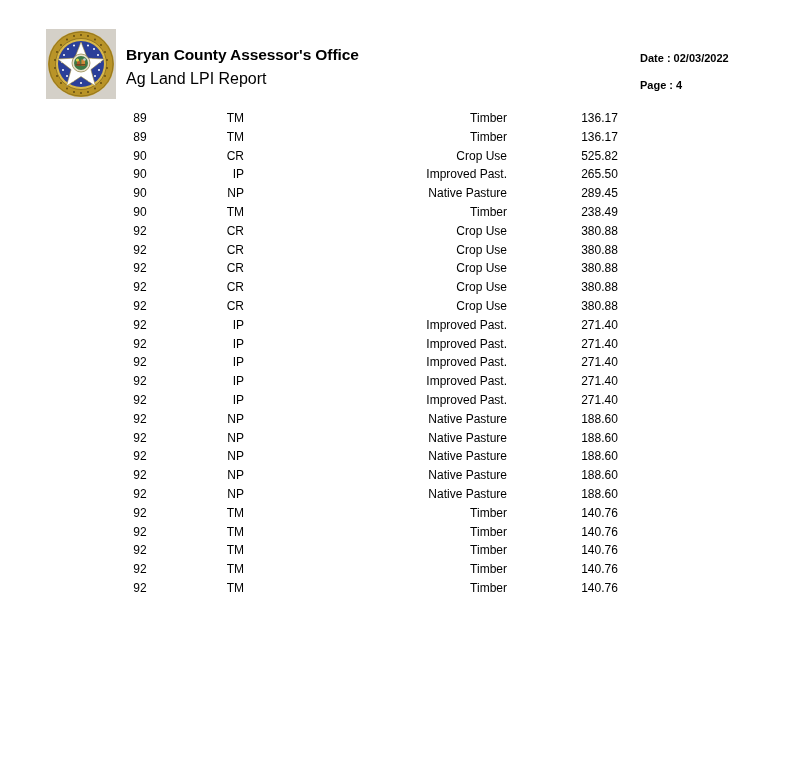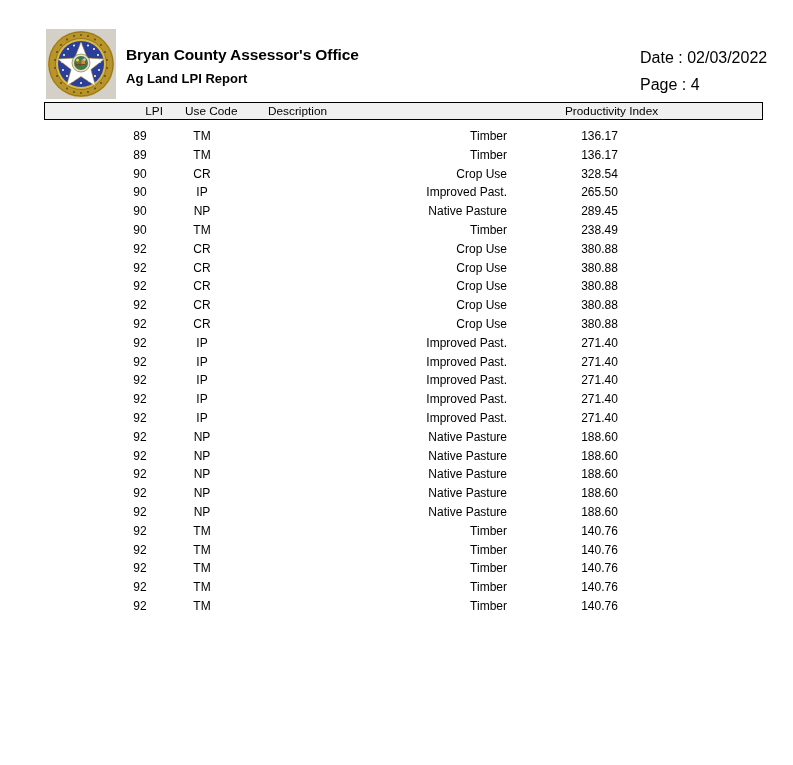--- a/index.html
+++ b/index.html
@@ -47,36 +47,36 @@
     width: 420px;
   }
   .office-title {
     font-size: 15.5px;
     font-weight: bold;
     line-height: 19px;
     letter-spacing: -0.1px;
     white-space: nowrap;
   }
   .report-subtitle {
-    font-size: 13px;
-    font-weight: bold;
+    font-size: 16px;
+    font-weight: normal;
     line-height: 16px;
     margin-top: 7px;
     white-space: nowrap;
   }
 
   .meta-block {
     position: absolute;
     left: 640px;
     top: 51px;
     width: 140px;
   }
   .meta-line {
-    font-size: 16px;
-    font-weight: normal;
+    font-size: 11px;
+    font-weight: bold;
     line-height: 14px;
     white-space: nowrap;
   }
   .meta-line.page {
     margin-top: 13px;
   }
 
   
   .lpi-table {
     position: absolute;
@@ -120,21 +120,21 @@
     height: 18.8px;
     font-size: 12px;
     line-height: 18.8px;
     white-space: nowrap;
   }
   .data-row .cell {
     position: absolute;
     top: 0;
   }
   .c-lpi          { left: 74px;  width: 44px; text-align: center; }
-  .c-usecode      { left: 128px; width: 60px; text-align: center; }
+  .c-usecode      { left: 140px; width: 60px; text-align: right; }
   .c-description  { left: 223px; width: 240px; text-align: right; }
   .c-productivity { left: 510px; width: 91px; text-align: center; }
 </style>
 </head>
 <body>
 
 <div class="report-header">
 
   <div class="seal-box">
     <svg class="seal-svg" viewBox="0 0 70 70">
@@ -208,53 +208,39 @@
   </div>
 
   <div class="meta-block">
     <div class="meta-line date">Date : 02/03/2022</div>
     <div class="meta-line page">Page : 4</div>
   </div>
 </div>
 
 <div class="lpi-table">
 
-  <div class="table-head">
-    <div class="hcell h-lpi">
-      <span>LPI</span>
-    </div>
-    <div class="hcell h-usecode">
-      <span>Use Code</span>
-    </div>
-    <div class="hcell h-description">
-      <span>Description</span>
-    </div>
-    <div class="hcell h-productivity">
-      <span>Productivity Index</span>
-    </div>
-  </div>
 
   <div class="table-body" id="table-body">
       <div class="data-row">
         <div class="cell c-lpi">89</div>
         <div class="cell c-usecode">TM</div>
         <div class="cell c-description">Timber</div>
         <div class="cell c-productivity">136.17</div>
       </div>
       <div class="data-row">
         <div class="cell c-lpi">89</div>
         <div class="cell c-usecode">TM</div>
         <div class="cell c-description">Timber</div>
         <div class="cell c-productivity">136.17</div>
       </div>
       <div class="data-row">
         <div class="cell c-lpi">90</div>
         <div class="cell c-usecode">CR</div>
         <div class="cell c-description">Crop Use</div>
-        <div class="cell c-productivity">328.54</div>
+        <div class="cell c-productivity">525.82</div>
       </div>
       <div class="data-row">
         <div class="cell c-lpi">90</div>
         <div class="cell c-usecode">IP</div>
         <div class="cell c-description">Improved Past.</div>
         <div class="cell c-productivity">265.50</div>
       </div>
       <div class="data-row">
         <div class="cell c-lpi">90</div>
         <div class="cell c-usecode">NP</div>

